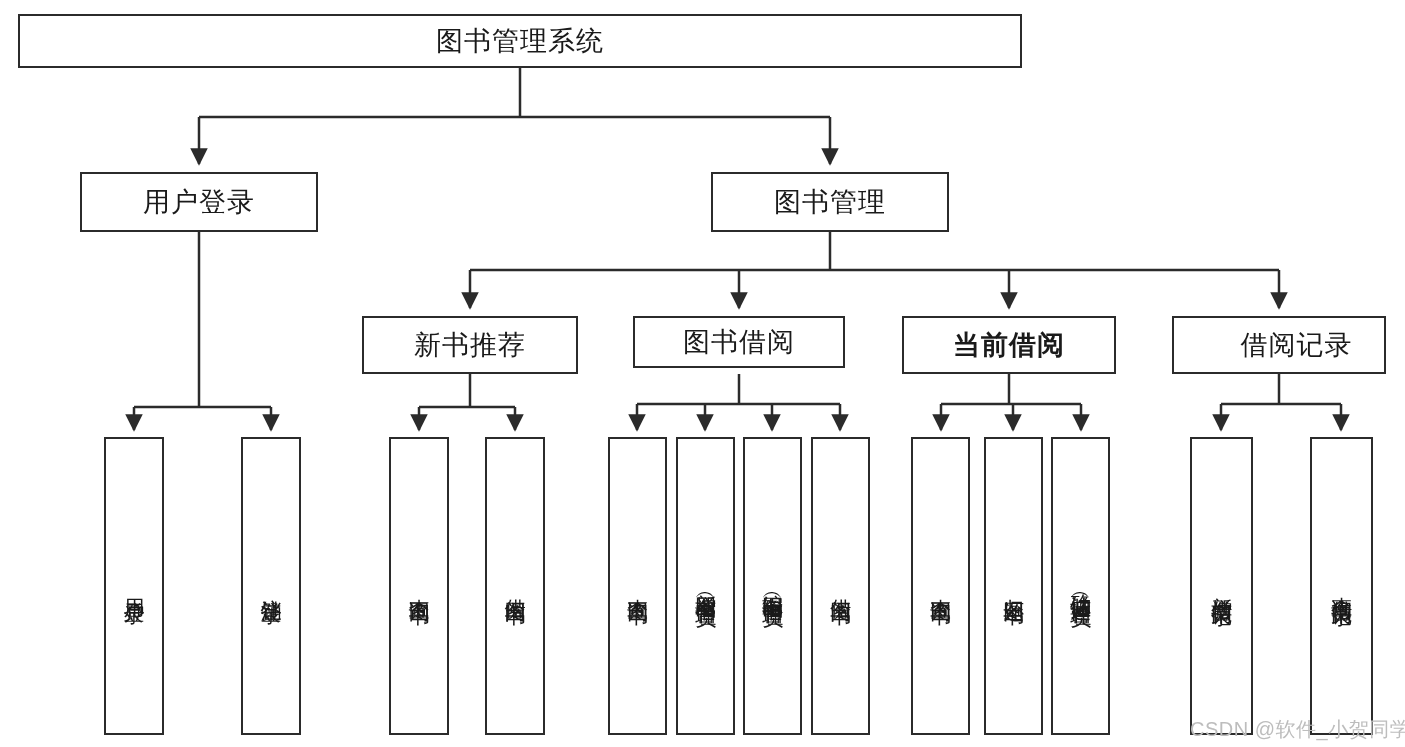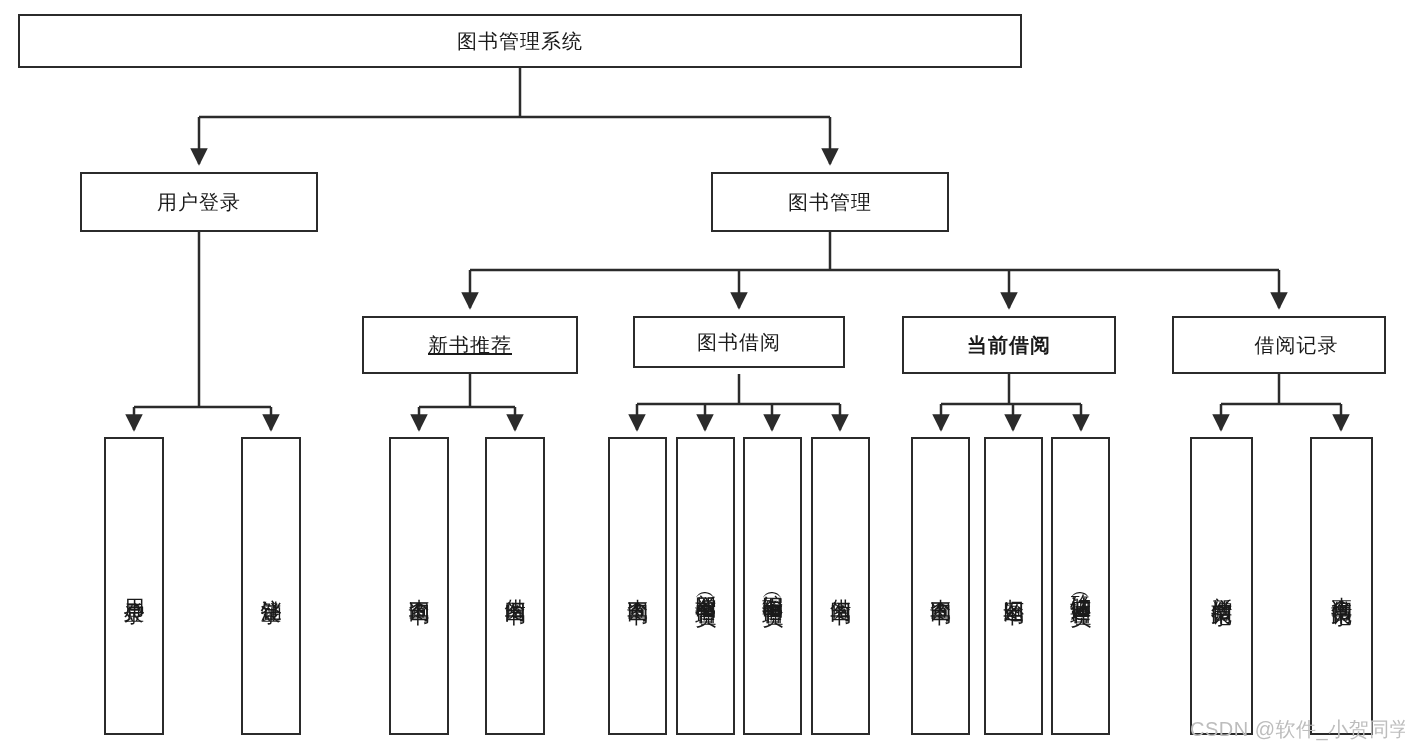--- a/index.html
+++ b/index.html
@@ -30,21 +30,21 @@
     box-sizing: border-box;
     background: #ffffff;
     border: 2px solid #2b2b2b;
     display: flex;
     align-items: center;
     justify-content: center;
     color: #1a1a1a;
     text-align: center;
   }
   .node.horiz {
-    font-size: 20px;
+    font-size: 27px;
     letter-spacing: 1px;
   }
   .node.vert {
     writing-mode: vertical-rl;
     text-orientation: upright;
     font-size: 21px;
     line-height: 1.35;
     letter-spacing: 2px;
     padding: 4px 0;
   }
@@ -121,21 +121,21 @@
     <span>图书管理系统</span>
   </div>
 
   <div class="node horiz" style="left: 80px; top: 172px; width: 238px; height: 60px;">
     <span>用户登录</span>
   </div>
   <div class="node horiz" style="left: 711px; top: 172px; width: 238px; height: 60px;">
     <span>图书管理</span>
   </div>
 
-  <div class="node horiz" style="left: 362px; top: 316px; width: 216px; height: 58px; text-decoration: underline;">
+  <div class="node horiz" style="left: 362px; top: 316px; width: 216px; height: 58px;">
     <span>新书推荐</span>
   </div>
   <div class="node horiz" style="left: 633px; top: 316px; width: 212px; height: 52px;">
     <span>图书借阅</span>
   </div>
   <div class="node horiz" style="left: 902px; top: 316px; width: 214px; height: 58px; font-weight: bold;">
     <span>当前借阅</span>
   </div>
   <div class="node horiz" style="left: 1172px; top: 316px; width: 214px; height: 58px; padding-left: 35px;">
     <span>借阅记录</span>

